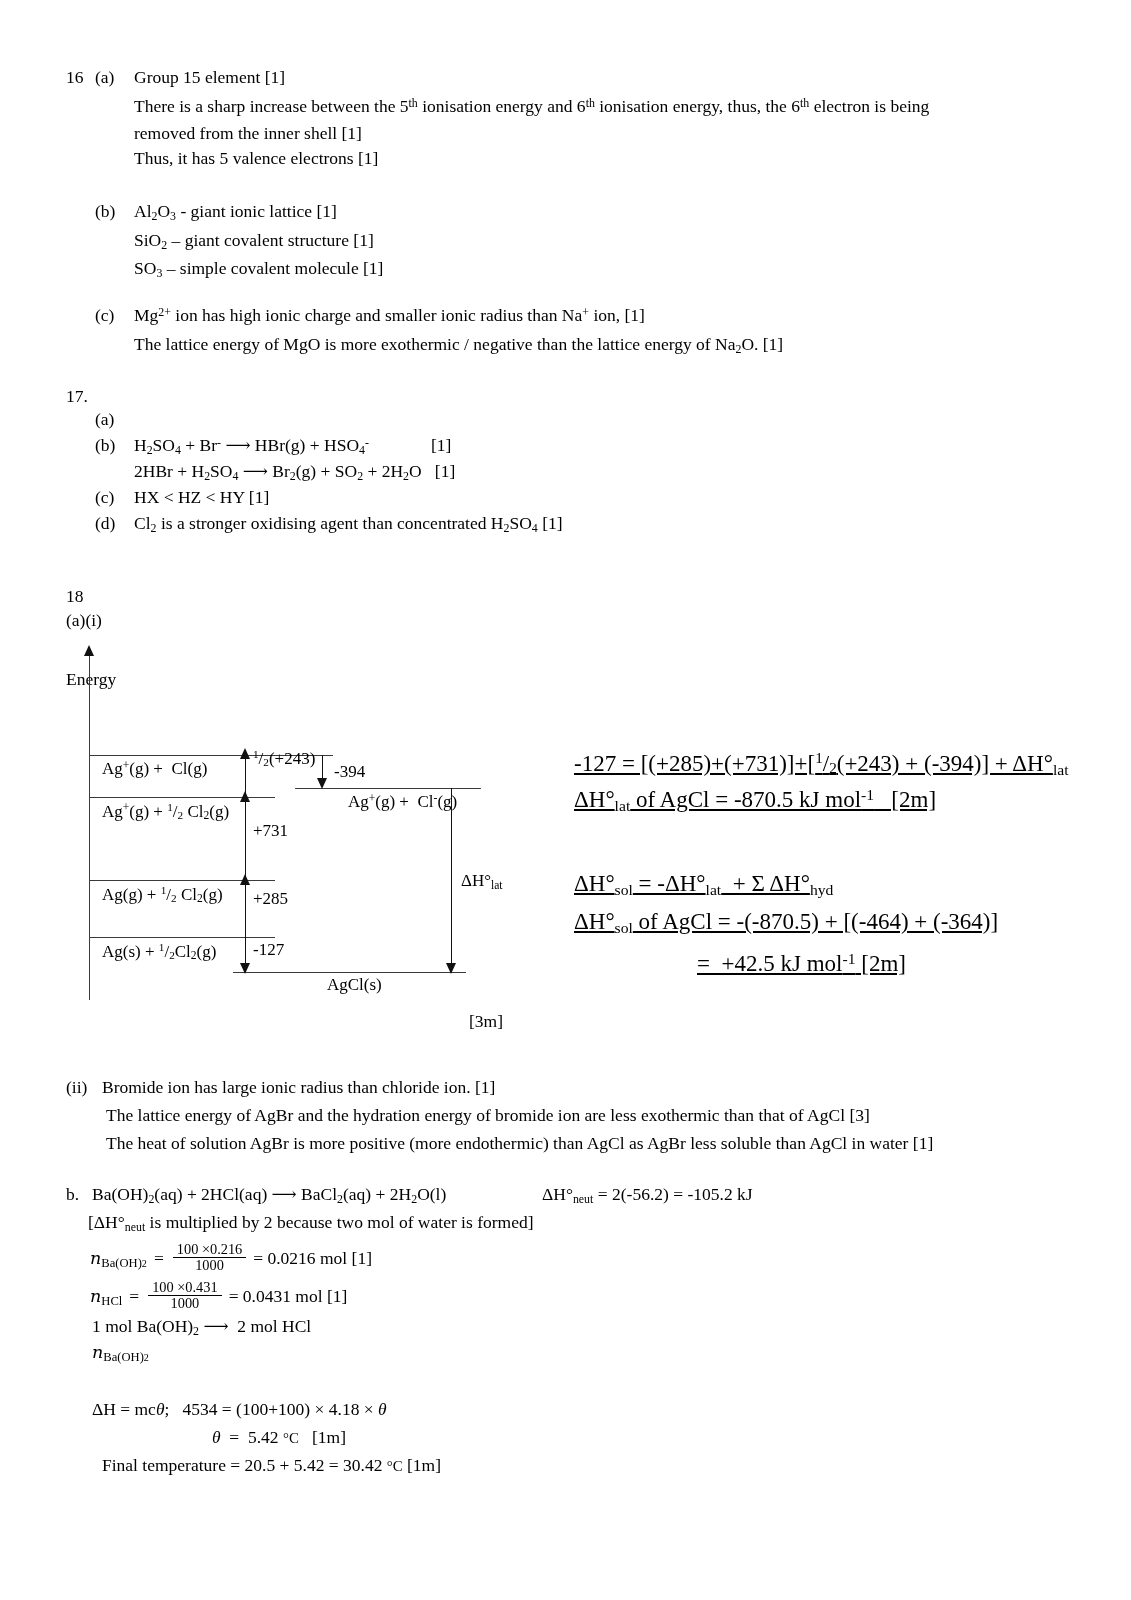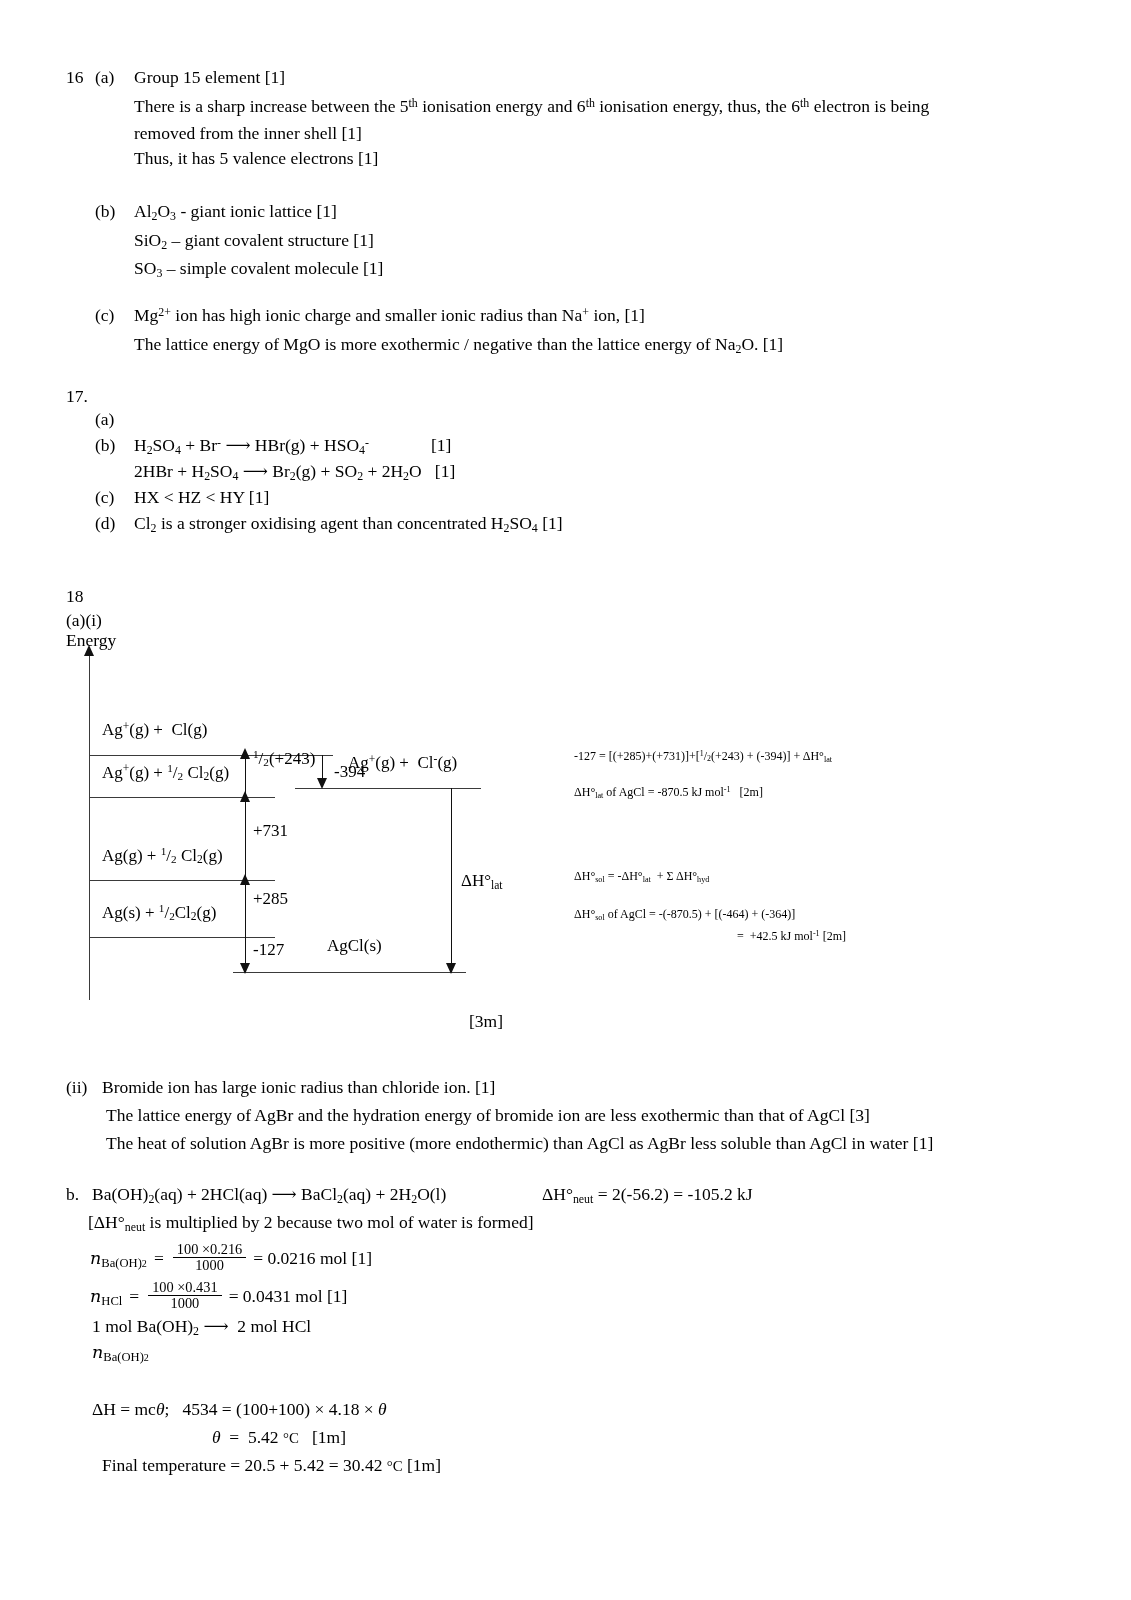--- a/index.html
+++ b/index.html
@@ -42,20 +42,21 @@
   }
   .axis-v {
     position: absolute;
     width: 0;
     border-left: 1.6px solid #3a3a3a;
   }
   .lvl-label {
     position: absolute;
     white-space: nowrap;
     font-size: 17px;
+    margin-top: 39px;
   }
   .arrowline {
     position: absolute;
     width: 0;
     border-left: 1.6px solid #111;
   }
   .ahead {
     position: absolute;
     width: 0; height: 0;
     border-left: 5.5px solid transparent;
@@ -63,21 +64,21 @@
   }
   .ahead-up { border-bottom: 11px solid #111; }
   .ahead-dn { border-top: 11px solid #111; }
   .vval {
     position: absolute;
     white-space: nowrap;
     font-size: 17px;
   }
 
   
-  .work { position: absolute; white-space: nowrap; font-size: 12px; }
+  .work { position: absolute; white-space: nowrap; font-size: 23px; text-decoration: underline; }
 
   
   .frac {
     display: inline-block;
     vertical-align: middle;
     text-align: center;
     font-size: 0.82em;
     line-height: 1.05;
     margin: 0 2px;
     position: relative;
@@ -178,21 +179,21 @@
     <div class="ahead ahead-dn" style="left:446px; top:388px;"></div>
     <div class="vval" style="left:461px; top:295px;">ΔH°<sub>lat</sub></div>
   </div>
 
   <div class="abs" style="left:469px; top:1010px;">[3m]</div>
 
   <div class="work" style="left:574px; top:748px;">-127 = [(+285)+(+731)]+[<span class="sfrac"><sup>1</sup>/<sub>2</sub></span>(+243) + (-394)] + ΔH°<sub>lat</sub></div>
   <div class="work" style="left:574px; top:784px;">ΔH°<sub>lat</sub> of AgCl = -870.5 kJ mol<sup>-1</sup>&nbsp;&nbsp; [2m]</div>
   <div class="work" style="left:574px; top:868px;">ΔH°<sub>sol</sub> = -ΔH°<sub>lat</sub> &nbsp;+ Σ ΔH°<sub>hyd</sub></div>
   <div class="work" style="left:574px; top:906px;text-align:center;">ΔH°<sub>sol</sub> of AgCl = -(-870.5) + [(-464) + (-364)]</div>
-  <div class="work" style="left:697px; top:928px;margin-left:40px;">=&nbsp; +42.5 kJ mol<sup>-1</sup> [2m]</div>
+  <div class="work" style="left:697px; top:948px;">=&nbsp; +42.5 kJ mol<sup>-1</sup> [2m]</div>
 
   <div class="abs" style="left:66px; top:1076px;">(ii)</div>
   <div class="abs" style="left:102px; top:1076px;">Bromide ion has large ionic radius than chloride ion. [1]</div>
   <div class="abs" style="left:106px; top:1104px;">The lattice energy of AgBr and the hydration energy of bromide ion are less exothermic than that of AgCl [3]</div>
   <div class="abs" style="left:106px; top:1132px;">The heat of solution AgBr is more positive (more endothermic) than AgCl as AgBr less soluble than AgCl in water [1]</div>
 
   <div class="abs" style="left:66px; top:1183px;">b.</div>
   <div class="abs" style="left:92px; top:1183px;">Ba(OH)<sub>2</sub>(aq) + 2HCl(aq) ⟶ BaCl<sub>2</sub>(aq) + 2H<sub>2</sub>O(l)</div>
   <div class="abs" style="left:534px; top:1183px;margin-left:8px;">ΔH°<sub>neut</sub> = 2(-56.2) = -105.2 kJ</div>
   <div class="abs" style="left:88px; top:1211px;">[ΔH°<sub>neut</sub> is multiplied by 2 because two mol of water is formed]</div>

